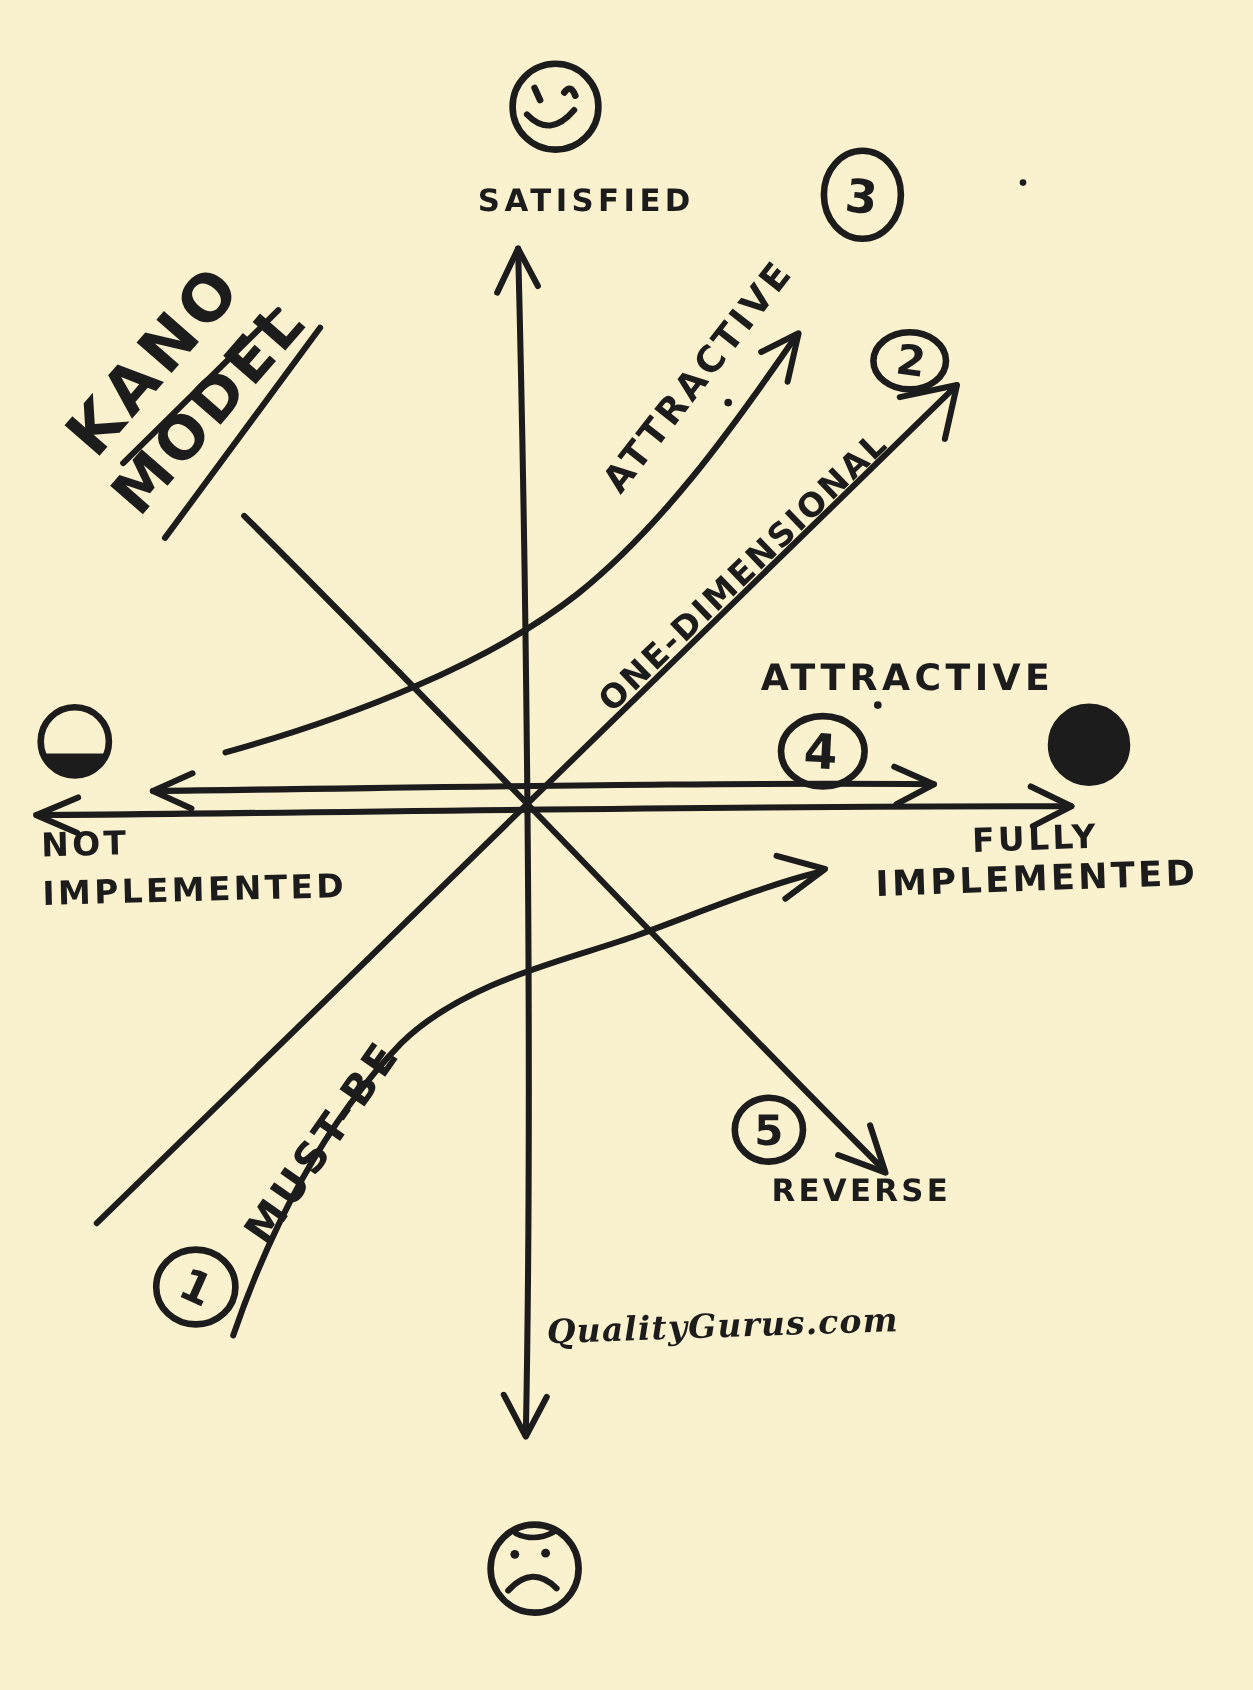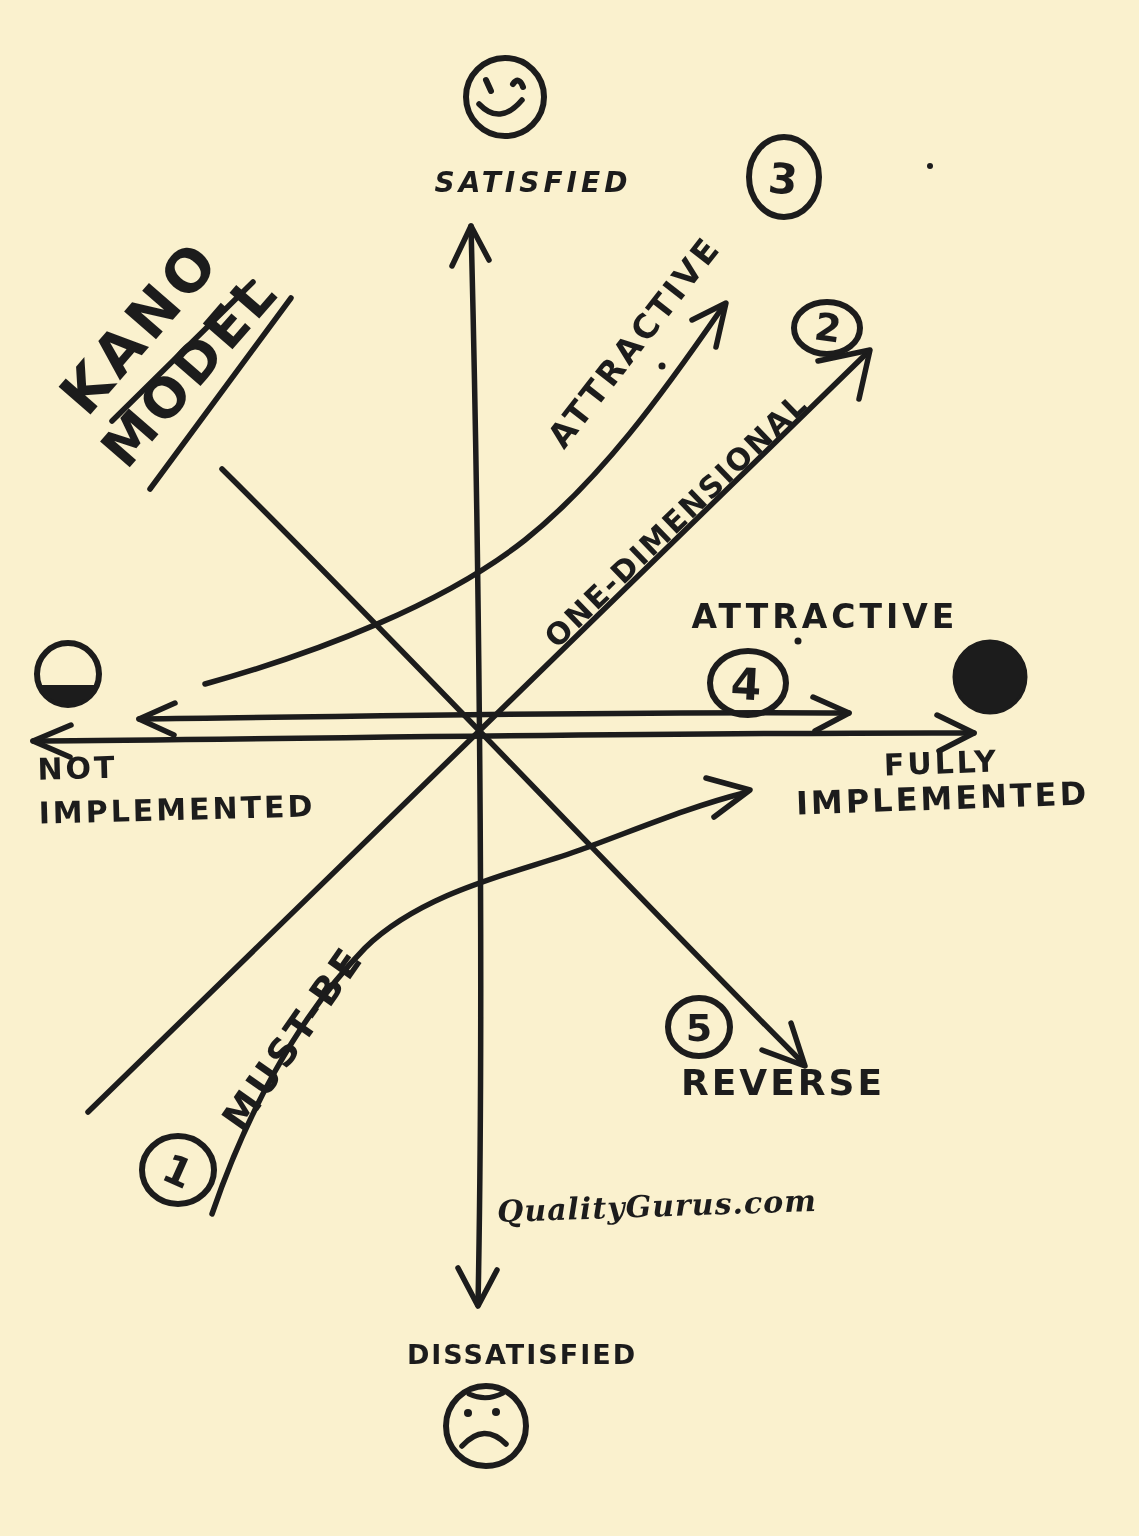--- a/index.html
+++ b/index.html
@@ -93,43 +93,42 @@
     <ellipse cx="699" cy="1027" rx="31" ry="29" stroke-width="6"></ellipse>
 
     <circle cx="662" cy="366" r="3.5" fill="#1c1c1c" stroke="none"></circle>
     <circle cx="798" cy="641" r="3.5" fill="#1c1c1c" stroke="none"></circle>
     <circle cx="930" cy="166" r="3" fill="#1c1c1c" stroke="none"></circle>
   </svg>
 
   <div class="label center" style="left:140px;top:327px;font-size:58px;letter-spacing:5px;transform:translate(-50%,-50%) rotate(-49deg);">KANO</div>
   <div class="label center" style="left:190px;top:370px;font-size:54px;letter-spacing:4px;transform:translate(-50%,-50%) rotate(-49deg);">MODEL</div>
 
-  <div class="label center" style="left:533px;top:182px;font-size:28px;letter-spacing:4px;font-style:italic;">SATISFIED</div>
+  <div class="label center" style="left:533px;top:182px;font-size:28px;letter-spacing:4px;">SATISFIED</div>
 
-  <div class="label center" style="left:522px;top:1354px;font-size:27px;letter-spacing:2px;">DISSATISFIED</div>
 
   <div class="label twoline" style="left:38px;top:744px;font-size:30px;letter-spacing:3px;transform:rotate(-1.5deg);">
     <div>NOT</div>
     <div>IMPLEMENTED</div>
   </div>
 
   <div class="label center" style="left:942px;top:782px;text-align:center;line-height:1.18;transform:translate(-50%,-50%) rotate(-2deg);">
     <div style="font-size:30px;letter-spacing:3px;">FULLY</div>
     <div style="font-size:32px;letter-spacing:3px;">IMPLEMENTED</div>
   </div>
 
   <div class="label center" style="left:634px;top:342px;font-size:33px;letter-spacing:3px;transform:translate(-50%,-50%) rotate(-52deg);">ATTRACTIVE</div>
 
   <div class="label center" style="left:676px;top:520px;font-size:30px;letter-spacing:2px;transform:translate(-50%,-50%) rotate(-44deg);">ONE-DIMENSIONAL</div>
 
   <div class="label center" style="left:825px;top:616px;font-size:33px;letter-spacing:4px;">ATTRACTIVE</div>
 
   <div class="label center" style="left:293px;top:1038px;font-size:38px;letter-spacing:4px;transform:translate(-50%,-50%) rotate(-55deg);">MUST-BE</div>
 
-  <div class="label center" style="left:783px;top:1082px;font-size:36px;letter-spacing:3px;">REVERSE</div>
+  <div class="label center" style="left:783px;top:1082px;font-size:28px;letter-spacing:3px;">REVERSE</div>
 
   <div class="label center num" style="left:178px;top:1171px;font-size:40px;transform:translate(-50%,-50%) rotate(24deg);">1</div>
   <div class="label center num" style="left:828px;top:328px;font-size:38px;transform:translate(-50%,-50%) rotate(8deg);">2</div>
   <div class="label center num" style="left:783px;top:179px;font-size:42px;transform:translate(-50%,-50%) rotate(6deg);">3</div>
   <div class="label center num" style="left:746px;top:684px;font-size:44px;transform:translate(-50%,-50%) rotate(3deg);">4</div>
   <div class="label center num" style="left:699px;top:1028px;font-size:38px;">5</div>
 
   <div class="label center script" style="left:657px;top:1206px;font-size:30px;letter-spacing:1px;transform:translate(-50%,-50%) rotate(-2deg);">QualityGurus.com</div>
 
 </div>

